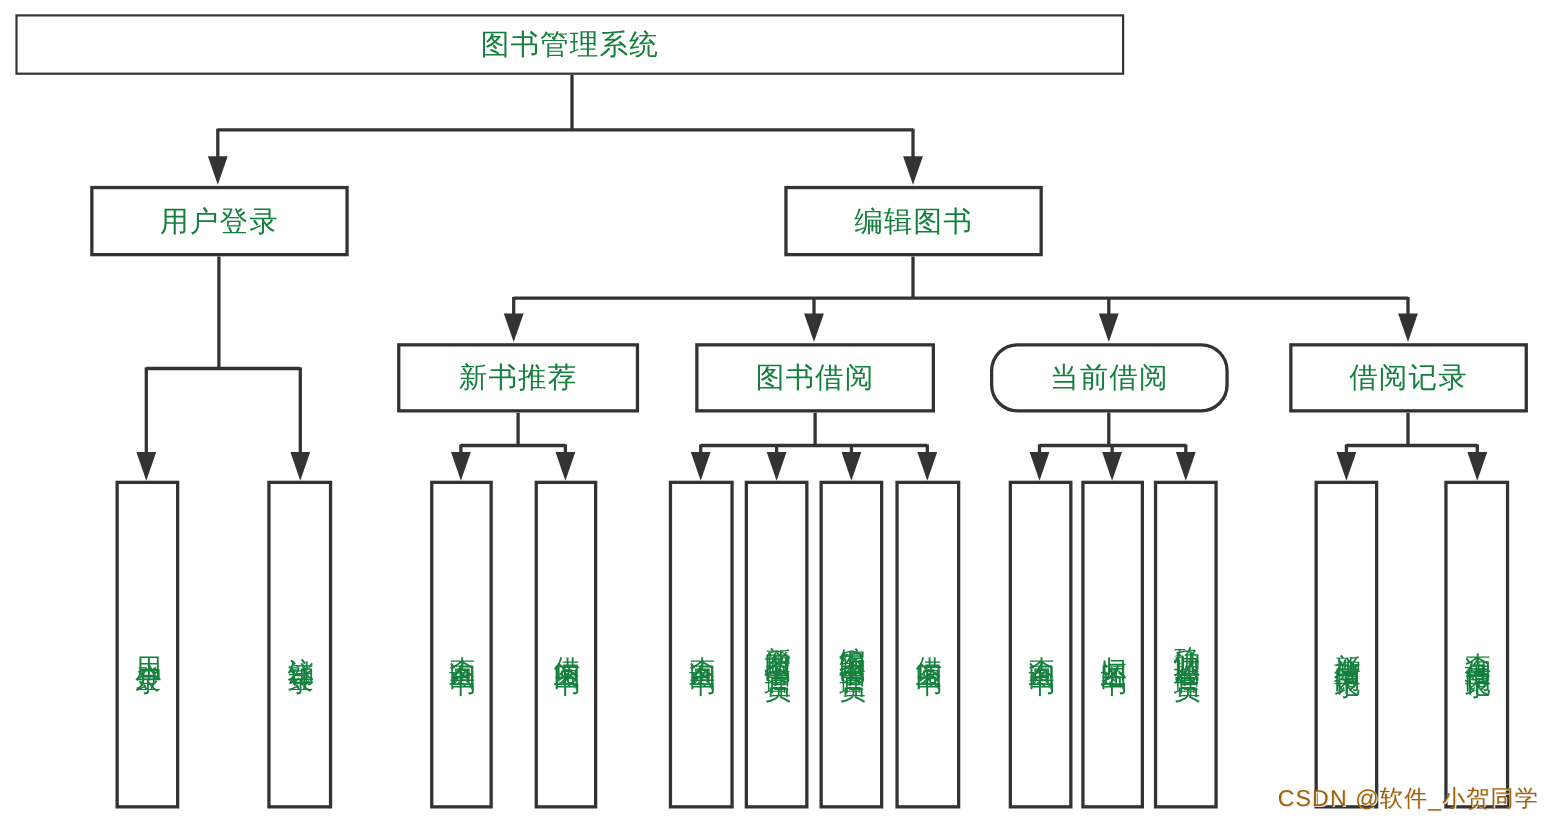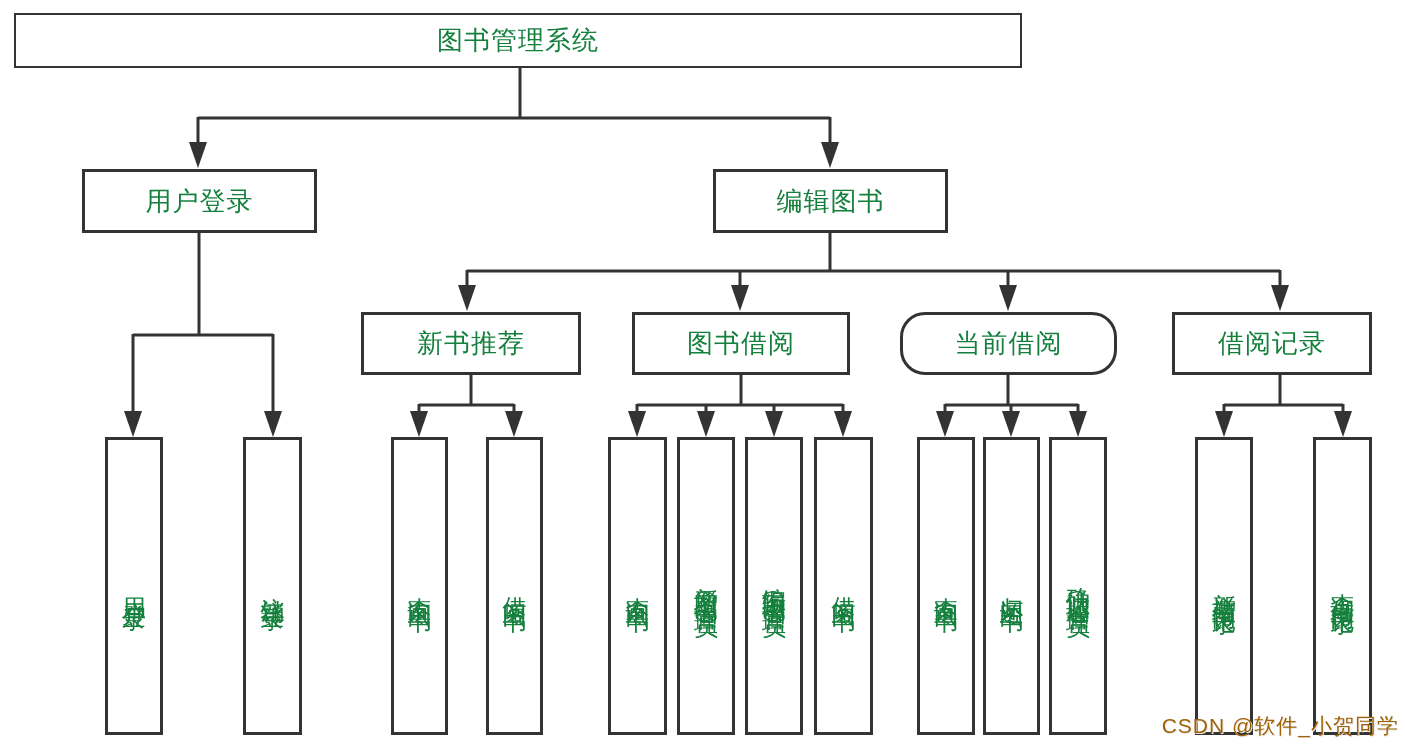--- a/index.html
+++ b/index.html
@@ -125,21 +125,21 @@
 
   <div class="node h" style="left:632px;top:312px;width:218px;height:63px;">
     <span>图书借阅</span>
   </div>
   <div class="node h" style="left:361px;top:312px;width:220px;height:63px;">
     <span>新书推荐</span>
   </div>
   <div class="node h" style="left:900px;top:312px;width:217px;height:63px;border-radius:25px;">
     <span>当前借阅</span>
   </div>
-  <div class="node h" style="left:1172px;top:312px;width:200px;height:63px;">
+  <div class="node h" style="left:1172px;top:312px;width:217px;height:63px;">
     <span>借阅记录</span>
   </div>
 
   <div class="node v" style="left:105px;top:437px;width:58px;height:298px;">
     <span class="vtext">用户登录</span>
   </div>
   <div class="node v" style="left:243px;top:437px;width:59px;height:298px;">
     <span class="vtext">注销登录</span>
   </div>
 

